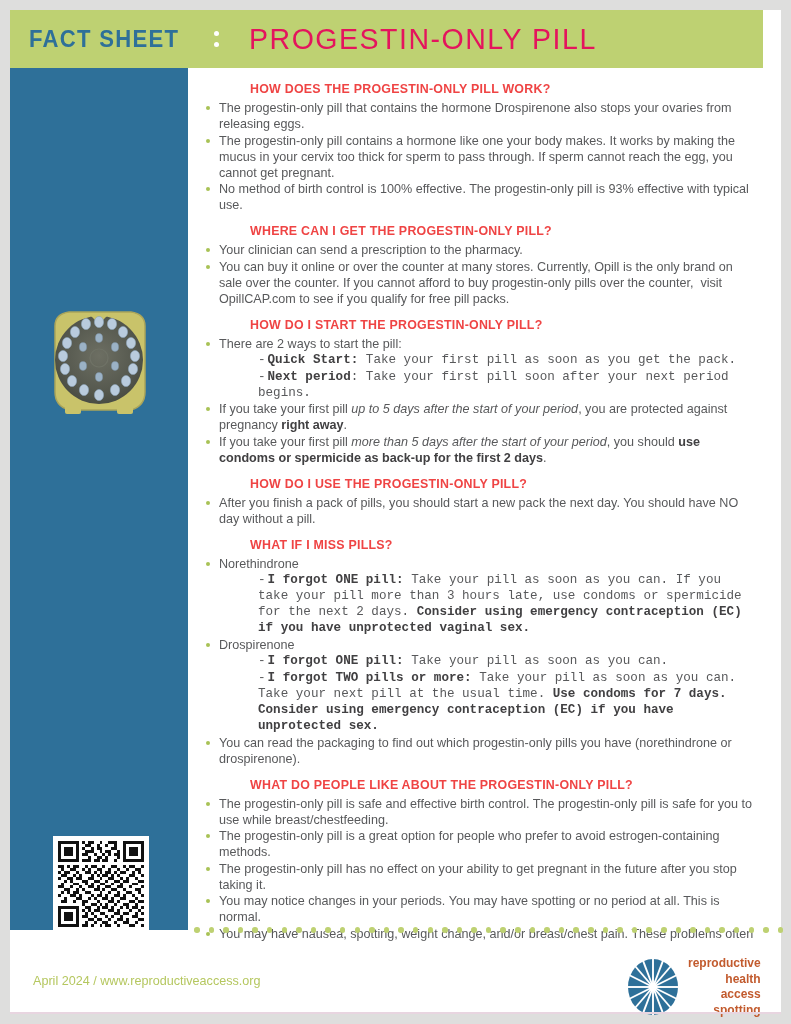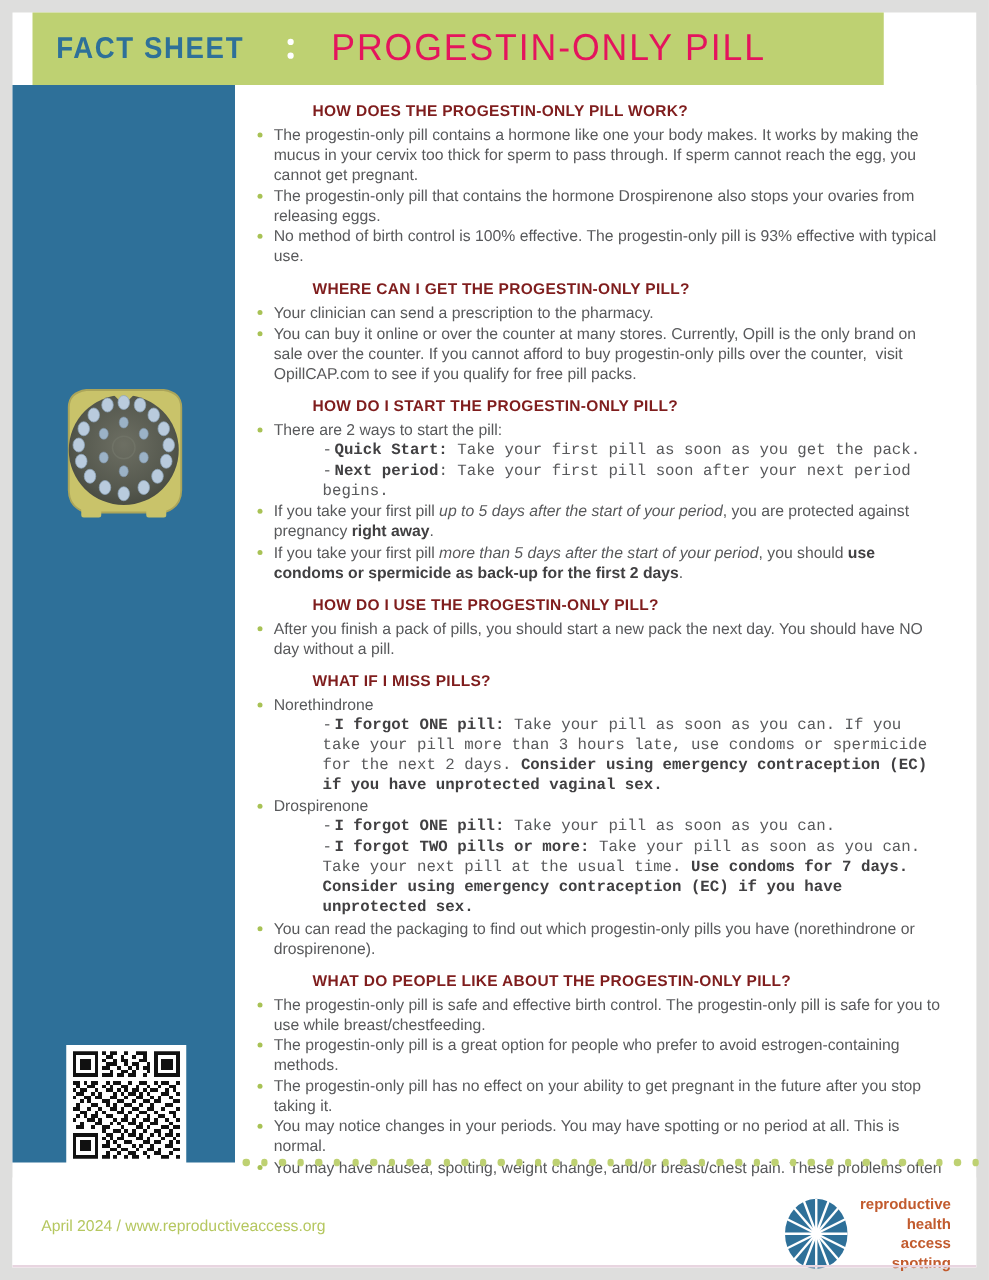--- a/index.html
+++ b/index.html
@@ -17,22 +17,22 @@
     left: 10px;
     top: 10px;
     width: 771px;
     height: 1004px;
     background: #ffffff;
   }
 
   
   .header {
     position: absolute;
-    left: 16px; top: 0;
-    width: 681px;
+    left: 0; top: 0;
+    width: 753px;
     height: 58px;
     background: #bed172;
     display: flex;
     align-items: center;
   }
   .fact-sheet-label {
     margin-left: 19px;
     color: #2e7099;
     font-size: 24px;
     font-weight: bold;
@@ -104,21 +104,21 @@
   .content {
     position: absolute;
     left: 178px; top: 58px;
     width: 593px;
     height: 862px;
     background: #ffffff;
     padding: 14px 24px 0 14px;
   }
 
   h2.section-heading {
-    color: #7f1d1d;
+    color: #ef4444;
     font-size: 12.4px;
     font-weight: bold;
     letter-spacing: 0.25px;
     margin: 11px 0 4px 48px;
     text-transform: uppercase;
   }
   h2.section-heading.first { margin-top: 0; }
 
   ul.bullets { list-style: none; }
 
@@ -478,22 +478,22 @@
           <rect x="28" y="28" width="1" height="1"></rect>
         </g>
       </svg>
     </div>
   </div>
 
   <div class="content">
     <div id="sections-root">
         <h2 class="section-heading first">HOW DOES THE PROGESTIN-ONLY PILL WORK?</h2>
         <ul class="bullets">
+          <li>The progestin-only pill that contains the hormone Drospirenone also stops your ovaries from releasing eggs.</li>
           <li>The progestin-only pill contains a hormone like one your body makes. It works by making the mucus in your cervix too thick for sperm to pass through. If sperm cannot reach the egg, you cannot get pregnant.</li>
-          <li>The progestin-only pill that contains the hormone Drospirenone also stops your ovaries from releasing eggs.</li>
           <li>No method of birth control is 100% effective. The progestin-only pill is 93% effective with typical use.</li>
         </ul>
         <h2 class="section-heading">WHERE CAN I GET THE PROGESTIN-ONLY PILL?</h2>
         <ul class="bullets">
           <li>Your clinician can send a prescription to the pharmacy.</li>
           <li>You can buy it online or over the counter at many stores. Currently, Opill is the only brand on sale over the counter. If you cannot afford to buy progestin-only pills over the counter,&nbsp; visit OpillCAP.com to see if you qualify for free pill packs.</li>
         </ul>
         <h2 class="section-heading">HOW DO I START THE PROGESTIN-ONLY PILL?</h2>
         <ul class="bullets">
           <li>There are 2 ways to start the pill:</li>

